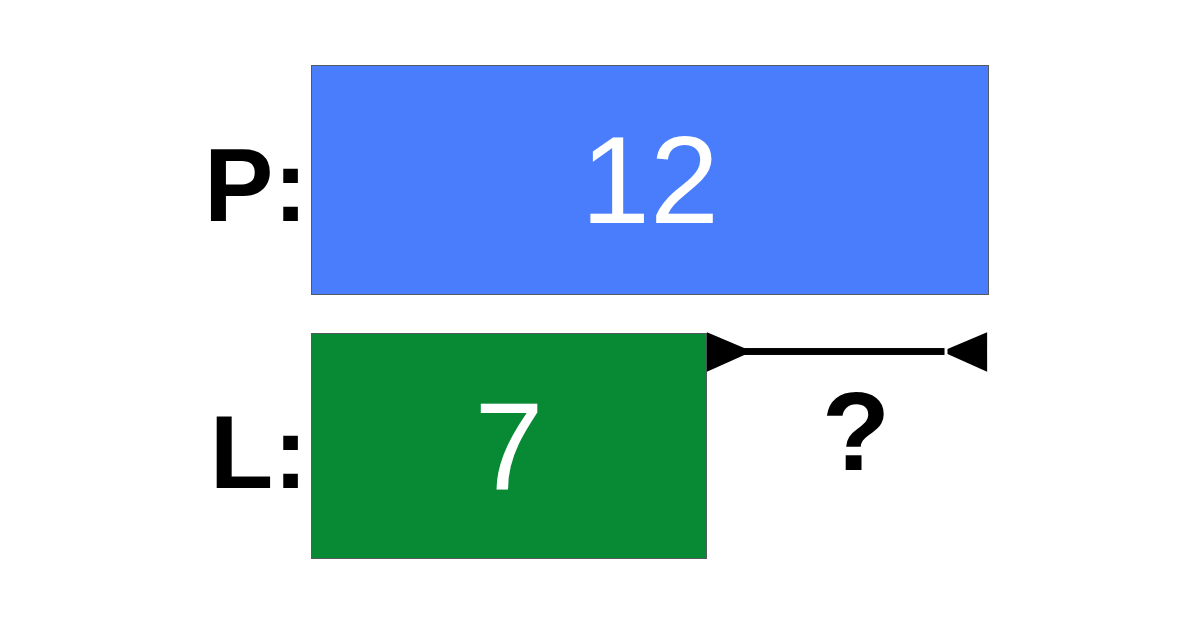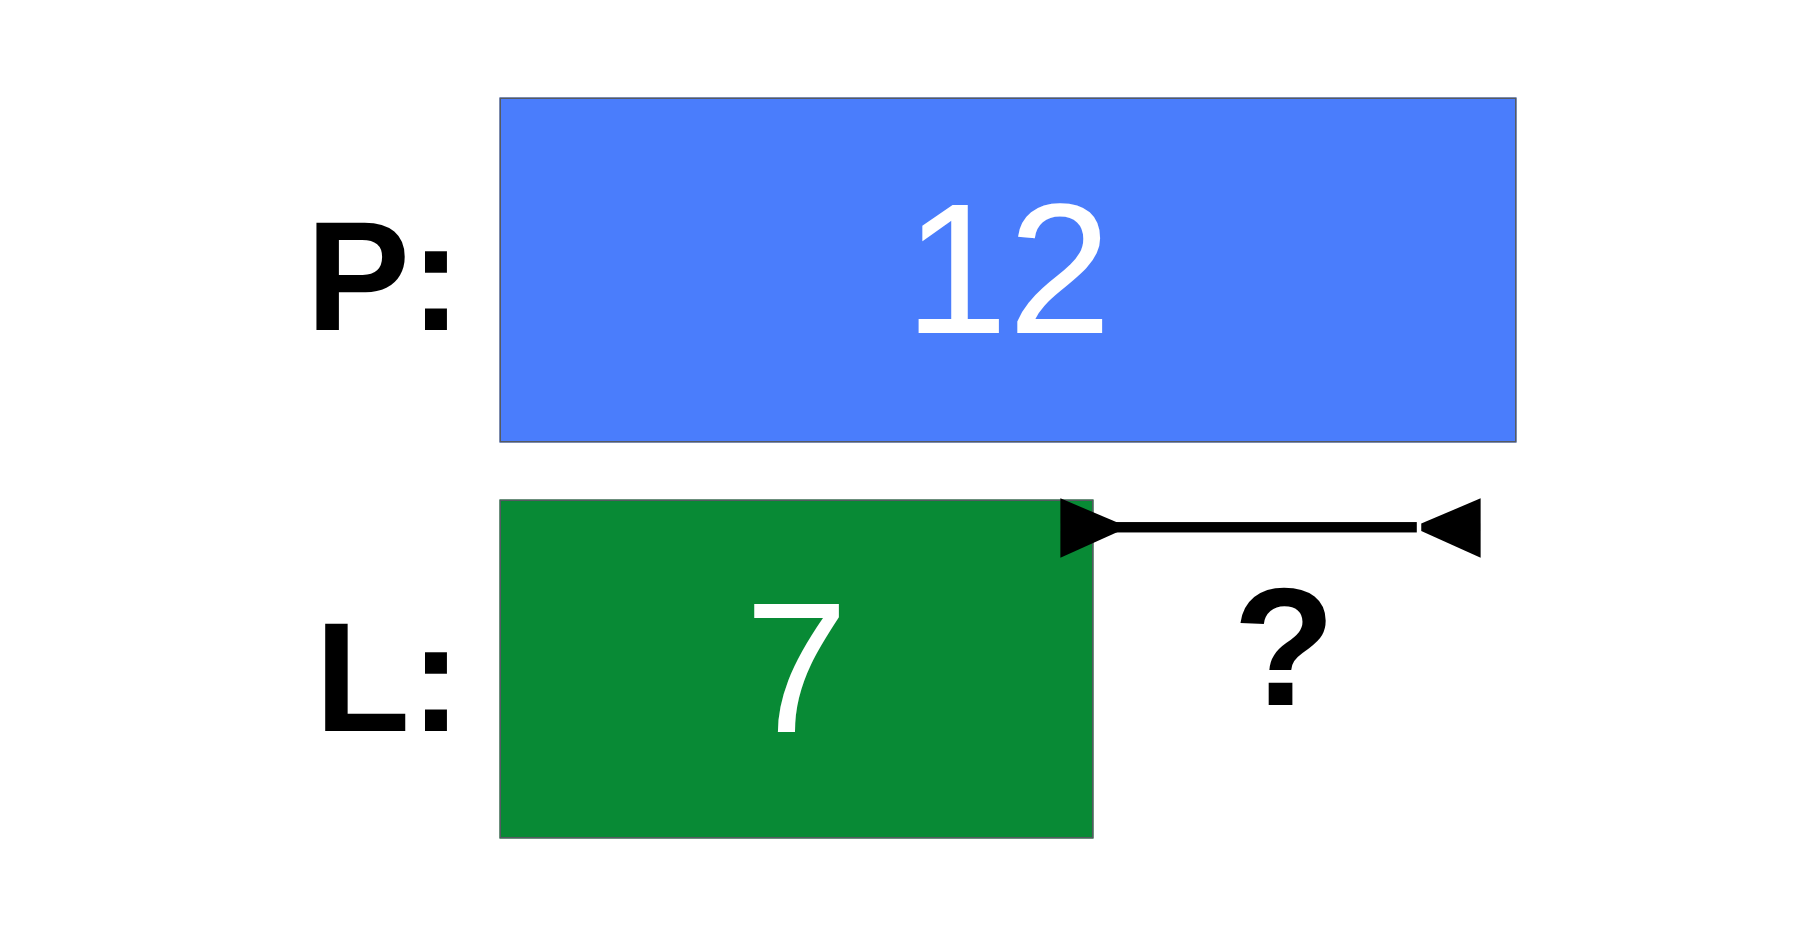--- a/index.html
+++ b/index.html
@@ -20,21 +20,20 @@
   }
 
   
   .bar {
     position: absolute;
     box-sizing: border-box;
     border: 1px solid #555a61;
     display: flex;
     align-items: center;
     justify-content: center;
-    margin-left: 22px;
   }
   .bar-value {
     color: #ffffff;
     font-size: 124px;
     font-weight: 400;
     line-height: 1;
     letter-spacing: 0px;
     user-select: none;
   }
 

